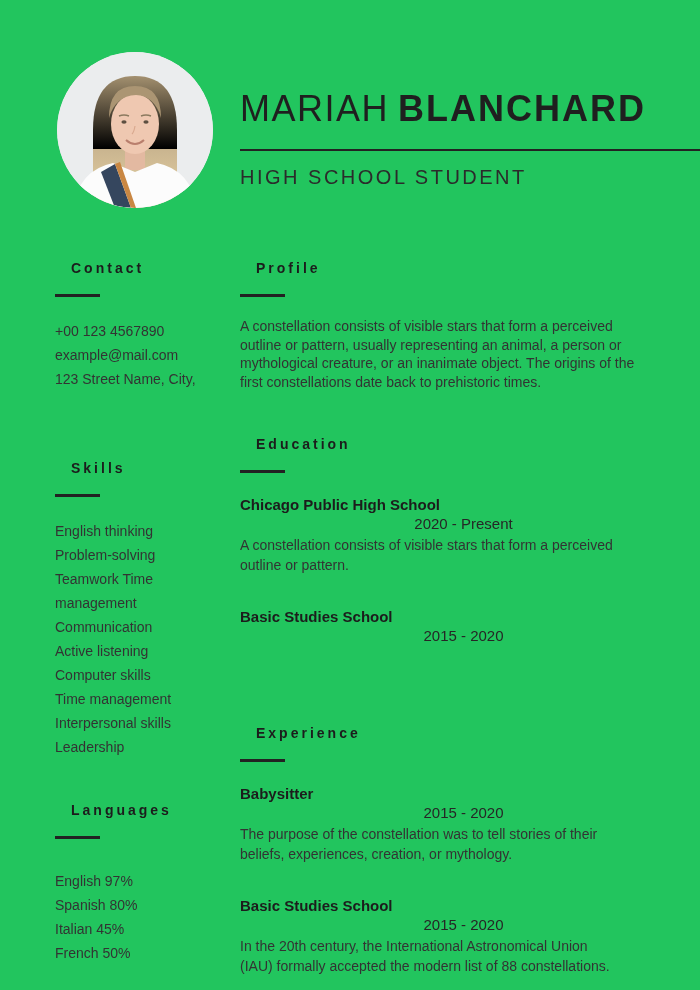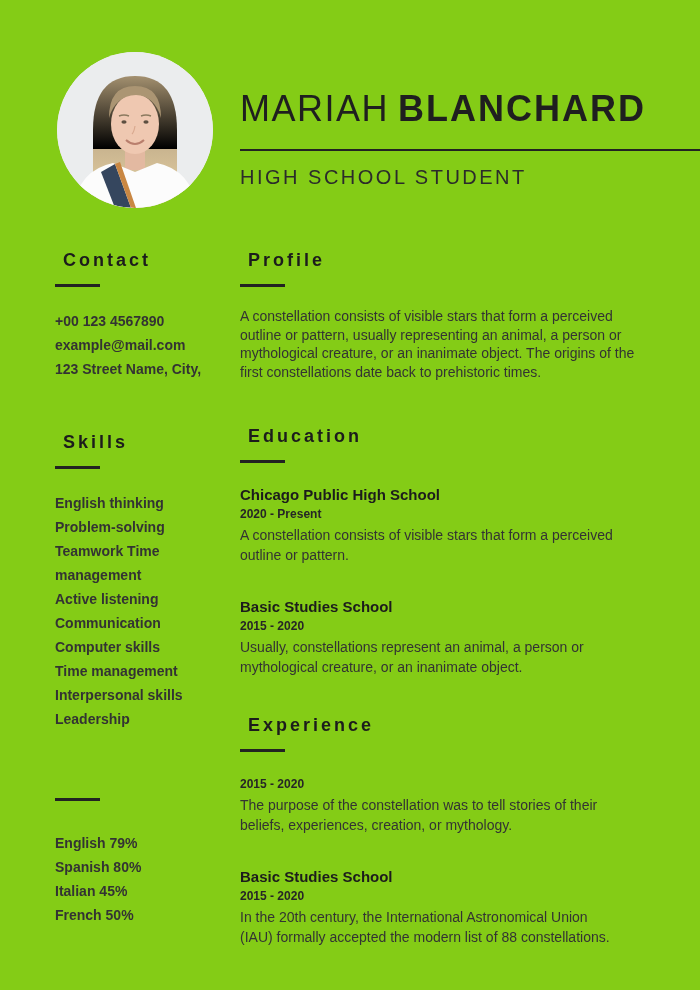--- a/index.html
+++ b/index.html
@@ -1,19 +1,19 @@
 <!DOCTYPE html>
 <html><head>
 <meta charset="utf-8">
 <style>
   html,body{margin:0;padding:0;background:#ffffff;}
   .page{
     position:relative;
     width:700px;height:990px;
-    background:#84cc16;
+    background:#22c55e;
     overflow:hidden;
     font-family:"Liberation Sans","DejaVu Sans",sans-serif;
     color:#333333;
   }
   
   .photo{
     position:absolute;left:57px;top:52px;
     width:156px;height:156px;border-radius:50%;
     overflow:hidden;background:#ebedee;
   }
@@ -30,41 +30,41 @@
     height:2px;background:#222222;
   }
   .subtitle{
     position:absolute;left:240px;top:165px;
     font-size:20px;line-height:24px;
     letter-spacing:2.5px;color:#2b2b2b;white-space:nowrap;
   }
   
   .section{position:absolute;}
   .sec-title{
-    margin:8px;font-size:18px;font-weight:700;
+    margin:16px;font-size:14px;font-weight:700;
     letter-spacing:3px;color:#1c1c1c;line-height:20px;
   }
   .rule{width:45px;height:3px;background:#222222;margin-top:14px;}
   
   .side{left:55px;width:165px;}
-  .side-list{list-style:none;margin:22px 0 0 0;padding:0;font-weight:bold;}
+  .side-list{list-style:none;margin:22px 0 0 0;padding:0;}
   .side-list.loose{margin-top:30px;}
   .side-list li{
     font-size:14px;line-height:24px;color:#333333;
   }
   
   .main{left:240px;width:447px;}
   .profile-text{
     margin-top:20px;font-size:14px;line-height:18.5px;
     color:#333333;white-space:pre-line;
   }
   .entries{margin-top:22px;}
   .entry + .entry{margin-top:32px;}
   .entry-title{font-size:15px;font-weight:700;color:#1c1c1c;line-height:19px;}
-  .entry-date{font-size:12px;font-weight:700;color:#262626;line-height:20px;}
+  .entry-date{font-size:15px;font-weight:400;color:#262626;line-height:20px;text-align:center;}
   .entry-desc{
     margin-top:1px;font-size:14px;line-height:20px;
     color:#333333;white-space:pre-line;
   }
 </style>
 </head>
 <body>
 
 <div class="page">
 
@@ -117,40 +117,41 @@
   <div class="section side" style="top:242px">
     <h2 class="sec-title">Contact</h2>
     <div class="rule"></div>
     <ul class="side-list">
       <li>+00 123 4567890</li>
       <li>example@mail.com</li>
       <li>123 Street Name, City,</li>
     </ul>
   </div>
 
-  <div class="section side" style="top:424px">
+  <div class="section side" style="top:442px">
     <h2 class="sec-title">Skills</h2>
     <div class="rule"></div>
     <ul class="side-list">
       <li>English thinking</li>
       <li>Problem-solving</li>
       <li>Teamwork Time management</li>
+      <li>Communication</li>
       <li>Active listening</li>
-      <li>Communication</li>
       <li>Computer skills</li>
       <li>Time management</li>
       <li>Interpersonal skills</li>
       <li>Leadership</li>
     </ul>
   </div>
 
   <div class="section side" style="top:784px">
+    <h2 class="sec-title">Languages</h2>
     <div class="rule"></div>
     <ul class="side-list loose">
-      <li>English 79%</li>
+      <li>English 97%</li>
       <li>Spanish 80%</li>
       <li>Italian 45%</li>
       <li>French 50%</li>
     </ul>
   </div>
 
   <div class="section main" style="top:242px">
     <h2 class="sec-title">Profile</h2>
     <div class="rule"></div>
     <p class="profile-text">A constellation consists of visible stars that form a perceived
@@ -165,31 +166,30 @@
     <div class="entries">
       <div class="entry">
         <div class="entry-title">Chicago Public High School</div>
         <div class="entry-date">2020 - Present</div>
         <div class="entry-desc">A constellation consists of visible stars that form a perceived
 outline or pattern.</div>
       </div>
       <div class="entry">
         <div class="entry-title">Basic Studies School</div>
         <div class="entry-date">2015 - 2020</div>
-        <div class="entry-desc">Usually, constellations represent an animal, a person or
-mythological creature, or an inanimate object.</div>
       </div>
     </div>
   </div>
 
   <div class="section main" style="top:707px">
     <h2 class="sec-title">Experience</h2>
     <div class="rule"></div>
     <div class="entries">
       <div class="entry">
+        <div class="entry-title">Babysitter</div>
         <div class="entry-date">2015 - 2020</div>
         <div class="entry-desc">The purpose of the constellation was to tell stories of their
 beliefs, experiences, creation, or mythology.</div>
       </div>
       <div class="entry">
         <div class="entry-title">Basic Studies School</div>
         <div class="entry-date">2015 - 2020</div>
         <div class="entry-desc">In the 20th century, the International Astronomical Union
 (IAU) formally accepted the modern list of 88 constellations.</div>
       </div>

